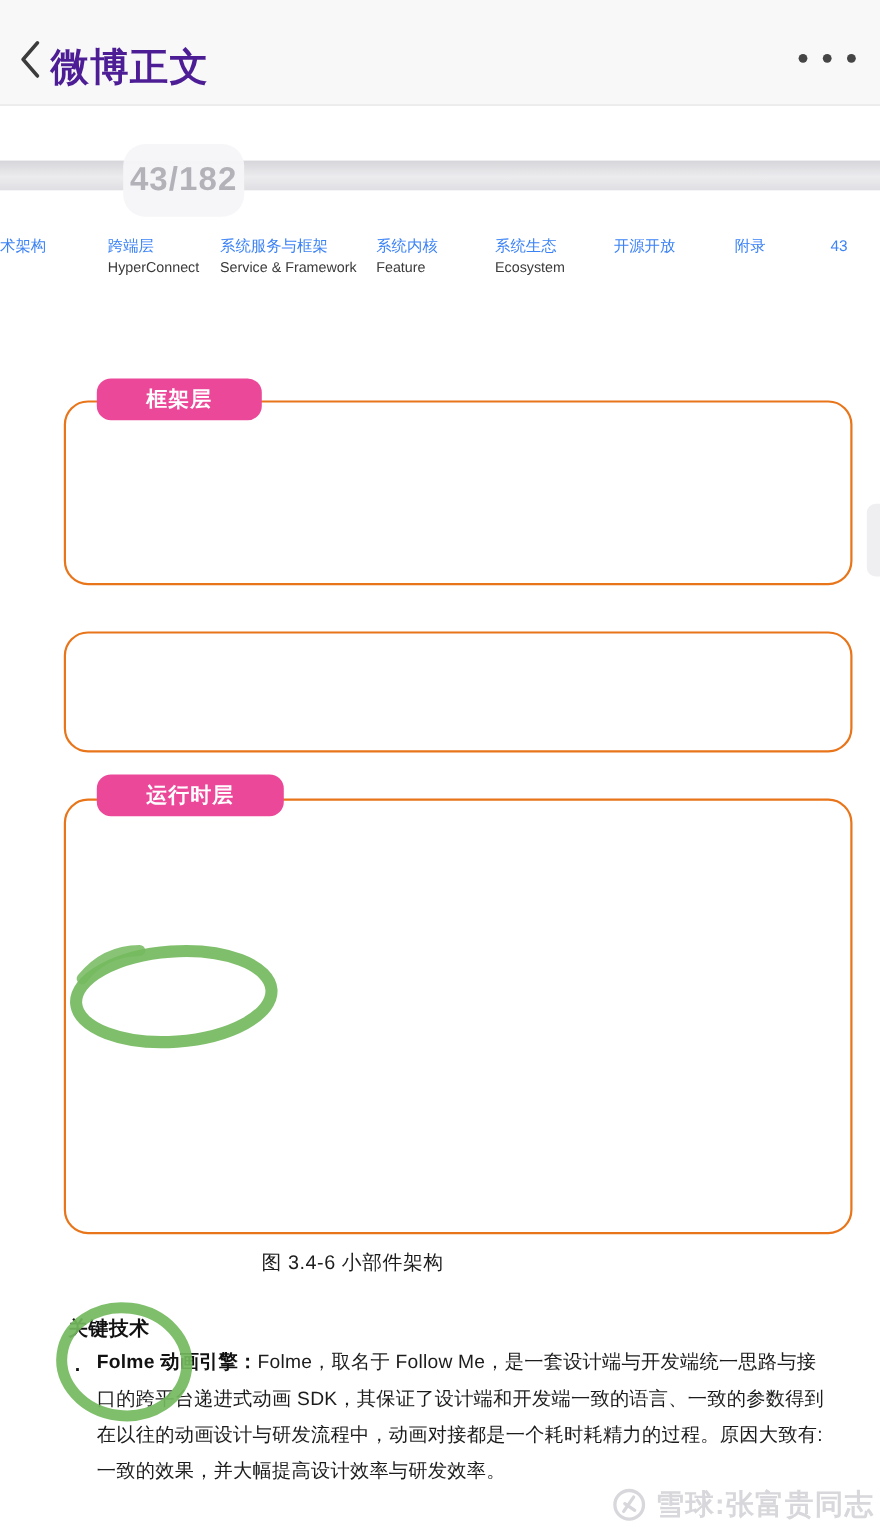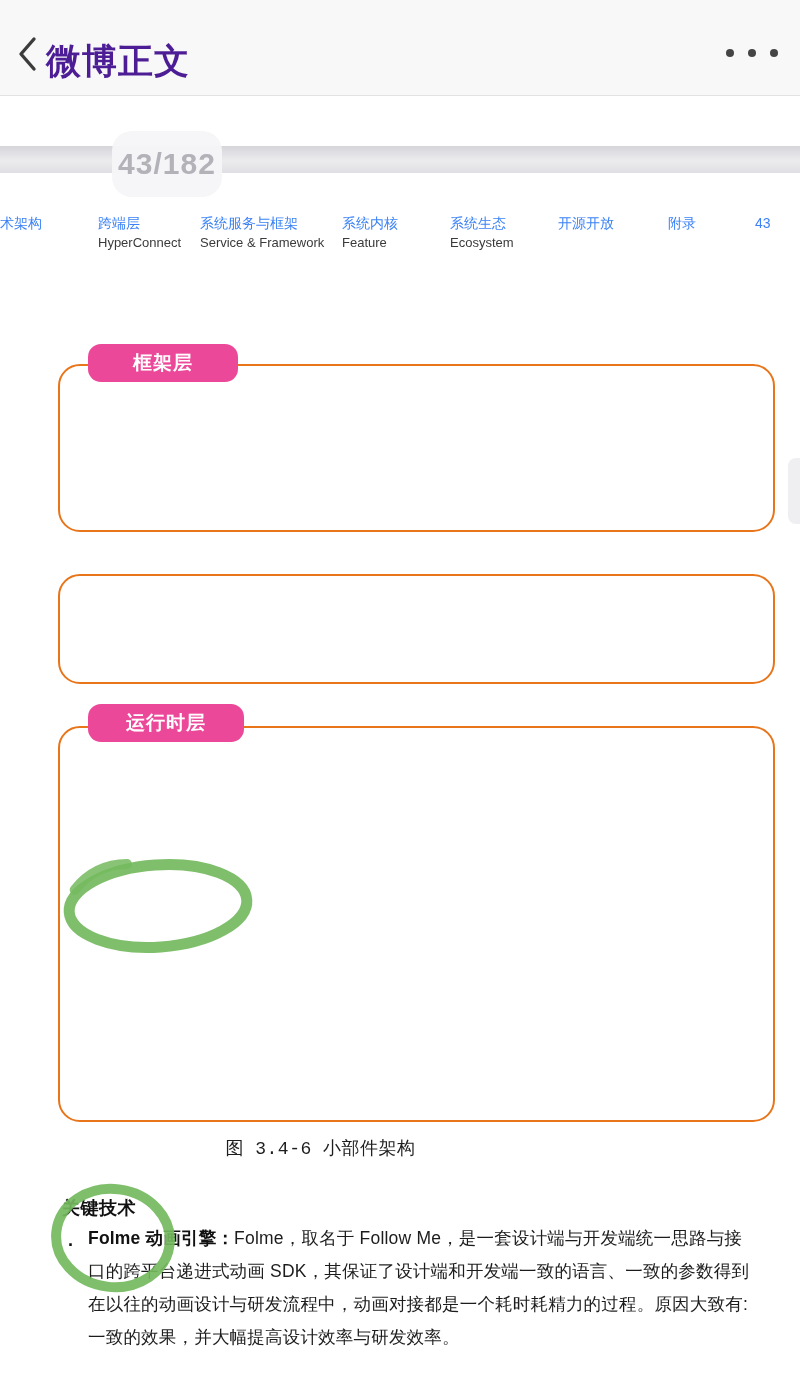--- a/index.html
+++ b/index.html
@@ -28,21 +28,21 @@
   .layer-tab{height:38px;background:#ec4899;border-radius:13px;color:#fff;font-weight:700;font-size:19px;display:flex;align-items:center;justify-content:center;z-index:3;letter-spacing:1px;}
   .layer-cont{border:2px solid #E8751A;border-radius:22px;background:#fff;z-index:1;}
   .box-light{background:#F9A469;border-radius:16px;color:#fff;display:flex;align-items:center;justify-content:center;font-size:17px;white-space:nowrap;}
   .pill-mid{background:#F6873C;border-radius:19px;color:#fff;font-size:17px;font-weight:600;display:flex;align-items:center;justify-content:center;white-space:nowrap;}
   .pill-dark{background:#F26C0E;border-radius:14px;color:#fff;font-size:18px;font-weight:600;display:flex;align-items:center;justify-content:center;white-space:nowrap;}
   .group-box{background:#F9A469;border-radius:20px;color:#fff;}
   .group-title{position:absolute;left:0;right:0;top:24px;text-align:center;font-size:18px;color:#fff;}
   .ext-box{background:#F9A469;border-radius:16px;display:flex;align-items:center;}
   .ext-label{color:#fff;font-size:18px;margin-left:44px;white-space:nowrap;}
 
-  .caption{left:0;top:1136px;width:641px;text-align:center;font-size:18px;color:#1d1d1d;letter-spacing:0.5px;font-family:Liberation Mono, monospace;}
+  .caption{left:0;top:1136px;width:641px;text-align:center;font-size:18px;color:#1d1d1d;letter-spacing:0.5px;}
   .page-edge{left:788px;top:458px;width:12px;height:66px;background:#efeff1;border-radius:8px 0 0 8px;}
 
   
   .article-heading{left:62px;top:1196px;font-size:18px;font-weight:700;color:#111;letter-spacing:0.5px;}
   .list-marker{left:68px;top:1224px;font-size:18px;font-weight:700;color:#111;line-height:33px;}
   .article-body{left:88px;top:1222px;width:700px;}
   .article-body .line{font-size:17.5px;line-height:33px;color:#1c1c1c;white-space:nowrap;letter-spacing:0.2px;}
   .article-body .line b{font-weight:700;color:#111;}
 
   
@@ -117,21 +117,21 @@
   <div class="abs box-light" style="left:251px;top:461px;width:163px;height:46px;">Page</div>
   <div class="abs box-light" style="left:427px;top:461px;width:161px;height:46px;">Component</div>
   <div class="abs box-light" style="left:603px;top:461px;width:160px;height:46px;">Feature</div>
 
   <div class="abs page-edge"></div>
 
   <div class="abs layer-cont" style="left:58px;top:574px;width:717px;height:110px;"></div>
   <div class="abs box-light" style="left:75px;top:610px;width:688px;height:46px;">Hybird Bridge</div>
 
   <div class="abs layer-cont" style="left:58px;top:726px;width:717px;height:396px;"></div>
-  <div class="abs layer-tab" style="left:88px;top:704px;width:156px;">运行时层</div>
+  <div class="abs layer-tab" style="left:88px;top:704px;width:170px;">运行时层</div>
   <div class="abs box-light" style="left:75px;top:762px;width:688px;height:46px;">Amaml Container</div>
 
   <div class="abs group-box" style="left:75px;top:825px;width:338px;height:180px;">
     <div class="group-title">Animation</div>
   </div>
   <div class="abs group-box" style="left:428px;top:825px;width:335px;height:180px;">
     <div class="group-title">Amaml Render</div>
   </div>
 
   <div class="abs pill-dark" style="left:87px;top:892px;width:151px;height:45px;">Foime</div>
@@ -153,20 +153,27 @@
 
   <div class="abs article-heading">关键技术</div>
   <div class="abs list-marker">.</div>
   <div class="abs article-body">
     <div class="line"><b>Folme 动画引擎：</b><span>Folme，取名于 Follow Me，是一套设计端与开发端统一思路与接</span></div>
     <div class="line"><span>口的跨平台递进式动画 SDK，其保证了设计端和开发端一致的语言、一致的参数得到</span></div>
     <div class="line"><span>在以往的动画设计与研发流程中，动画对接都是一个耗时耗精力的过程。原因大致有:</span></div>
     <div class="line"><span>一致的效果，并大幅提高设计效率与研发效率。</span></div>
   </div>
 
+  <div class="abs watermark">
+    <svg width="32" height="32" viewBox="0 0 32 32" style="margin-right:8px;">
+      <circle cx="16" cy="16" r="13" fill="none" stroke="#d8d8dc" stroke-width="3"></circle>
+      <path d="M11 22 L20 9 M12 15 L21 21" fill="none" stroke="#d8d8dc" stroke-width="3" stroke-linecap="round"></path>
+    </svg>
+    <span class="wm-text">雪球:张富贵同志</span>
+  </div>
 
   <svg class="abs annotation-layer" viewBox="0 0 800 1396">
     <g transform="translate(158,906) rotate(-4)">
       <ellipse cx="0" cy="0" rx="89" ry="41" fill="none" stroke="#74BA5E" stroke-width="11" stroke-linecap="round" opacity="0.92"></ellipse>
       <path d="M -82 -22 Q -60 -46 -28 -44" fill="none" stroke="#74BA5E" stroke-width="10" stroke-linecap="round" opacity="0.85"></path>
     </g>
     <g transform="translate(113,1238) rotate(7)">
       <ellipse cx="0" cy="0" rx="57" ry="49" fill="none" stroke="#74BA5E" stroke-width="10" stroke-linecap="round" opacity="0.92"></ellipse>
     </g>
   </svg>

